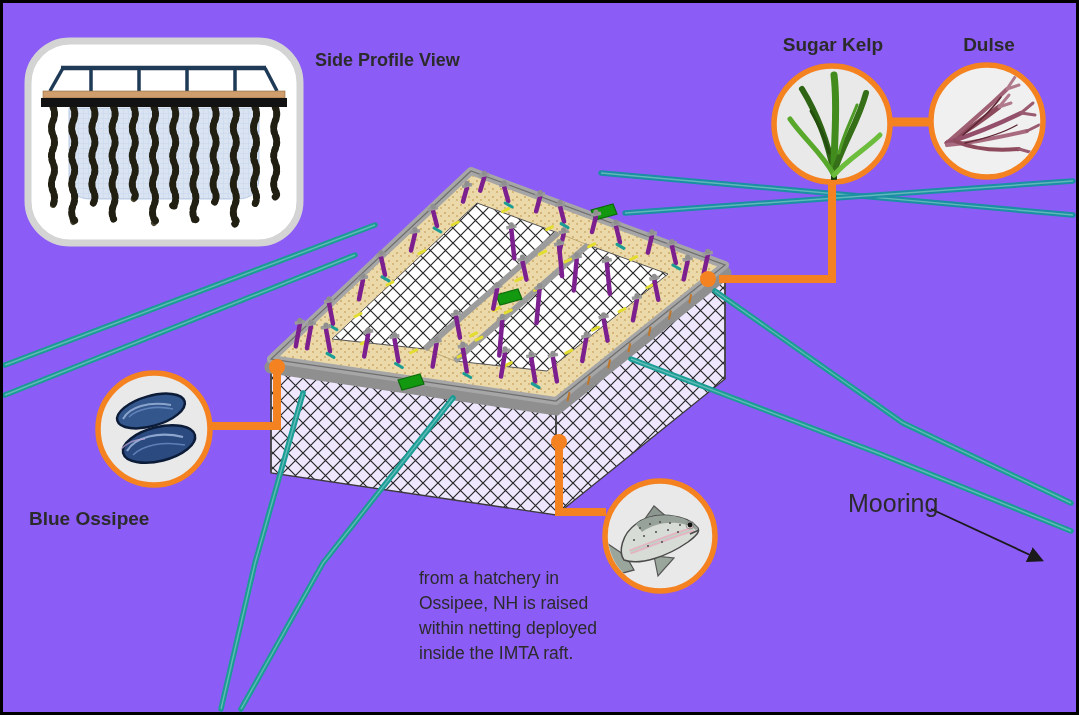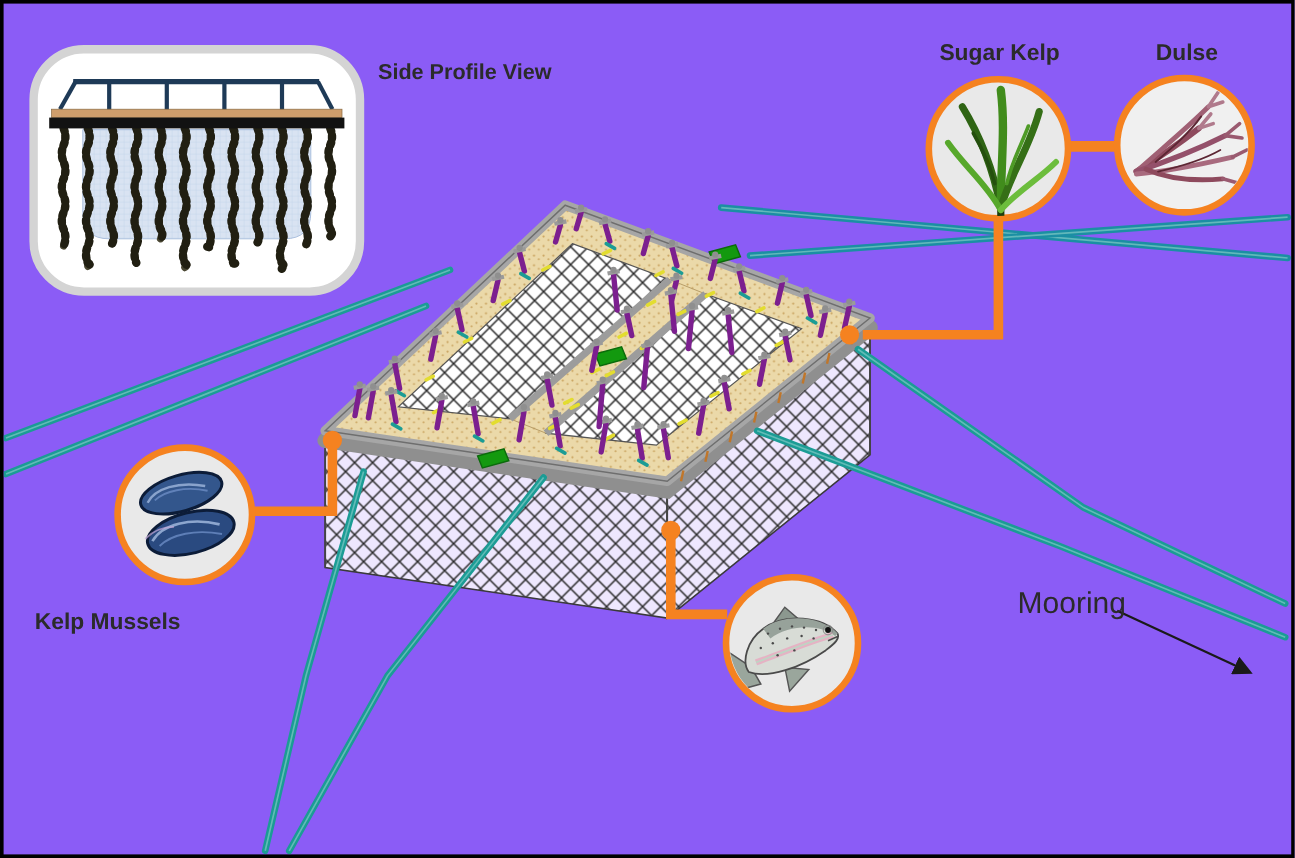--- a/index.html
+++ b/index.html
@@ -467,16 +467,20 @@
   </g>
 
   <line x1="928" y1="506" x2="1038" y2="557" stroke="#1a1a1a" stroke-width="1.8" marker-end="url(#arr)"></line>
 </svg>
 
 <div class="lbl b h18" style="left:312px;top:45px;">Side
 Profile
 View</div>
 <div class="lbl b h19 center" style="left:766px;top:29px;width:128px;">Sugar Kelp</div>
 <div class="lbl b h19 center" style="left:954px;top:29px;width:64px;">Dulse</div>
-<div class="lbl b h19" style="left:26px;top:503px;">Kelp Mussels</div>
+<div class="lbl b h19" style="left:26px;top:503px;">Blue Ossipee</div>
+<div class="lbl t17 pre" style="left:416px;top:563px;">from a hatchery in
+Ossipee, NH is raised
+within netting deployed
+inside the IMTA raft.</div>
 <div class="lbl" style="left:845px;top:483px;font-size:25px;">Mooring</div>
 
 </div>
 
 </body></html>

